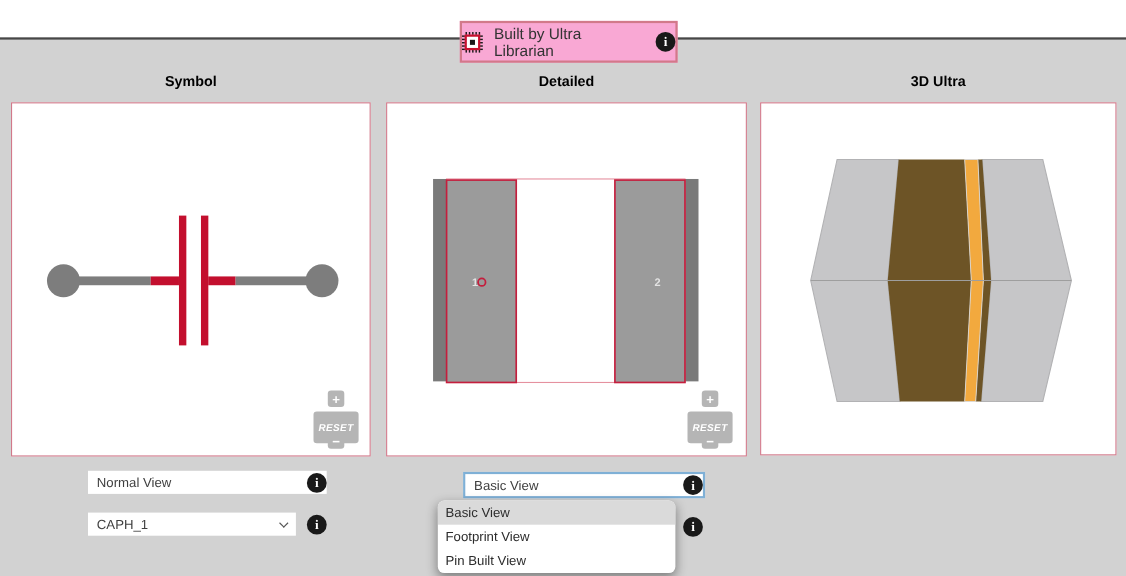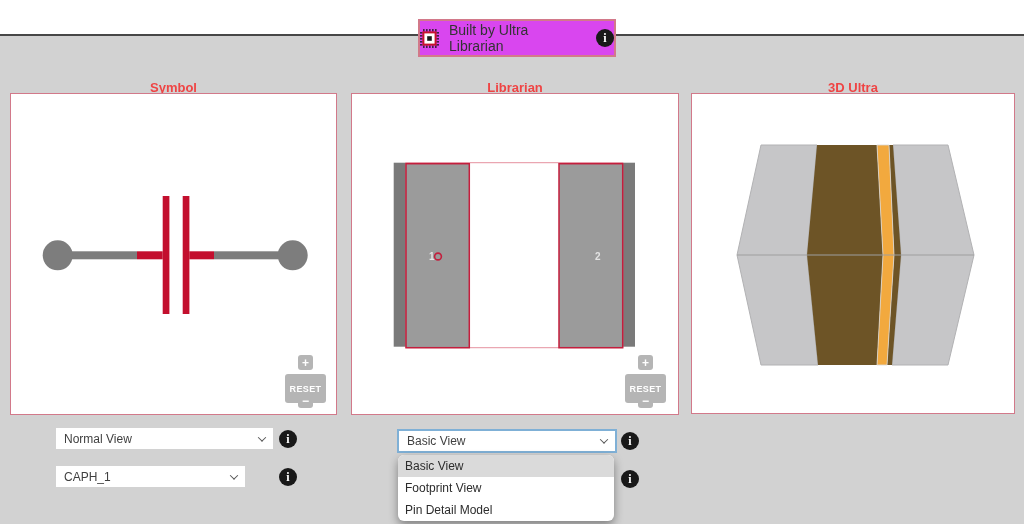--- a/index.html
+++ b/index.html
@@ -11,54 +11,54 @@
     overflow:hidden;
   }
   .gray-area {
     position:absolute; left:0; top:34px; width:1024px; height:490px;
     background:var(--page-gray,#d2d2d2);
     border-top:2px solid #474747;
   }
   
   .badge {
     position:absolute; left:418px; top:19px; width:198px; height:38px;
-    background:#d946ef; border:2px solid var(--panel-border,#cf6e7f);
+    background:#f9a8d4; border:2px solid var(--panel-border,#cf6e7f);
     display:flex; align-items:center; justify-content:center; gap:10px;
     z-index:6;
   }
   .badge-label { font-size:14px; color:#333; }
   
   .panel-title {
-    position:absolute; top:80px; text-align:center;
-    font-size:13px; font-weight:bold; color:#ef4444; z-index:2;
+    position:absolute; top:66px; text-align:center;
+    font-size:13px; font-weight:bold; color:#000000; z-index:2;
   }
   .pt-symbol   { left:10px;  width:327px; }
   .pt-footprint{ left:351px; width:328px; }
   .pt-model    { left:691px; width:324px; }
   
   .panel {
     position:absolute; top:93px; background:#fff;
     border:1.5px solid var(--panel-border,#d2798a); z-index:2;
   }
   .panel-symbol   { left:10px;  width:327px; height:322px; }
   .panel-footprint{ left:351px; width:328px; height:322px; }
   .panel-model    { left:691px; width:324px; height:321px; }
   .panel svg { position:absolute; left:0; top:0; }
   
   .zbtn {
     position:absolute; background:#b5b5b5; color:#fff; border-radius:3px;
     display:flex; align-items:center; justify-content:center;
     font-weight:bold; z-index:3; cursor:pointer;
   }
   .zb-sq { width:15px; height:15px; font-size:12px; line-height:1; }
-  .zb-reset { width:41px; height:29px; font-size:9px; letter-spacing:.4px; }
+  .zb-reset { width:41px; height:29px; font-size:9px; letter-spacing:.4px;font-style:italic; }
   
   .select {
     position:absolute; background:#fff; display:flex; align-items:center;
-    padding:0 8px; font-size:12px; color:#3f3f3f; z-index:4; cursor:pointer;
+    padding:0 8px; font-size:12px; color:#3f3f3f; z-index:4; cursor:pointer;margin-left:24px;
   }
   .sel-sym-view { left:56px;  top:428px; width:217px; height:21px; }
   .sel-sym-part { left:56px;  top:466px; width:189px; height:21px; }
   .sel-fp-view  { left:397px; top:429px; width:220px; height:24px;
                   border:2px solid var(--focus-blue,#7fb0d6); }
   .chev {
     margin-left:auto; width:6px; height:6px;
     border-right:1.6px solid #555; border-bottom:1.6px solid #555;
     transform:rotate(45deg) translate(-1px,-1px);
   }
@@ -118,21 +118,21 @@
       </g>
       <rect x="3.4" y="3.4" width="12.2" height="12.2" style="fill:#fff;stroke:var(--brand-red,#c8102e);stroke-width:2;"></rect>
       <rect x="7.2" y="7.2" width="4.6" height="4.6" style="fill:#1a1a1a;"></rect>
     </svg>
   </span>
   <span class="badge-label">Built by Ultra Librarian</span>
   <span class="info" style="position:static;">i</span>
 </div>
 
 <div class="panel-title pt-symbol">Symbol</div>
-<div class="panel-title pt-footprint">Librarian</div>
+<div class="panel-title pt-footprint">Detailed</div>
 <div class="panel-title pt-model">3D Ultra</div>
 
 <div class="panel panel-symbol">
   <svg width="324" height="319" viewBox="0 0 324 319">
     <rect x="46.7" y="157.3" width="79.3" height="8" style="fill:var(--wire-gray,#7d7d7d);"></rect>
     <rect x="203" y="157.3" width="78.7" height="8" style="fill:var(--wire-gray,#7d7d7d);"></rect>
     <rect x="126" y="157.3" width="25.7" height="8" style="fill:var(--symbol-red,#c30f2e);"></rect>
     <rect x="178.3" y="157.3" width="24.7" height="8" style="fill:var(--symbol-red,#c30f2e);"></rect>
     <rect x="151.7" y="102" width="6.7" height="118" style="fill:var(--symbol-red,#c30f2e);"></rect>
     <rect x="171.7" y="102" width="6.7" height="118" style="fill:var(--symbol-red,#c30f2e);"></rect>
@@ -186,14 +186,14 @@
 <div class="select sel-fp-view">
   <span>Basic View</span>
   <span class="chev"></span>
 </div>
 <div class="info inf-3">i</div>
 <div class="info inf-4">i</div>
 
 <div class="menu">
   <div class="menu-item selected">Basic View</div>
   <div class="menu-item">Footprint View</div>
-  <div class="menu-item">Pin Detail Model</div>
+  <div class="menu-item">Pin Built View</div>
 </div>
 
 </body></html>

